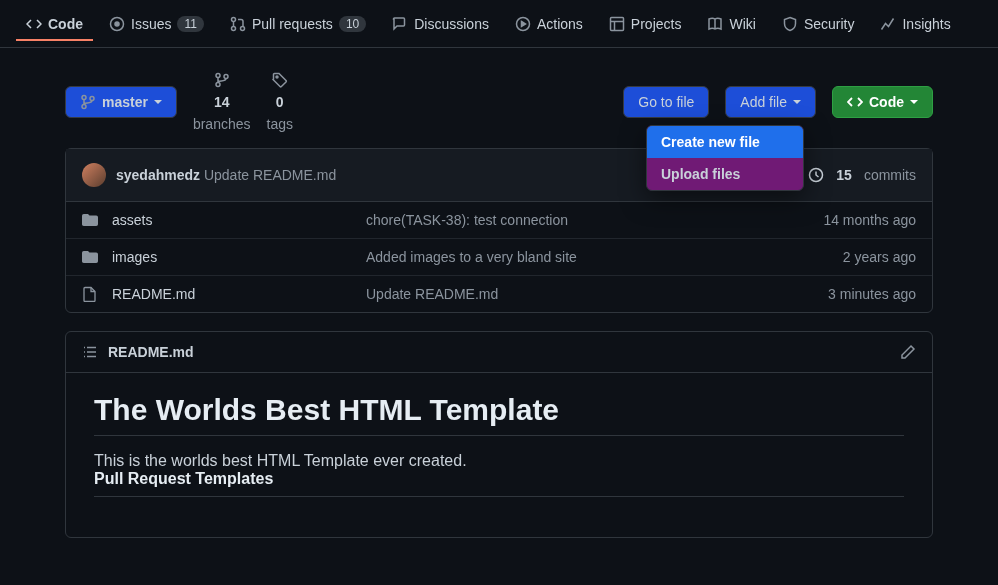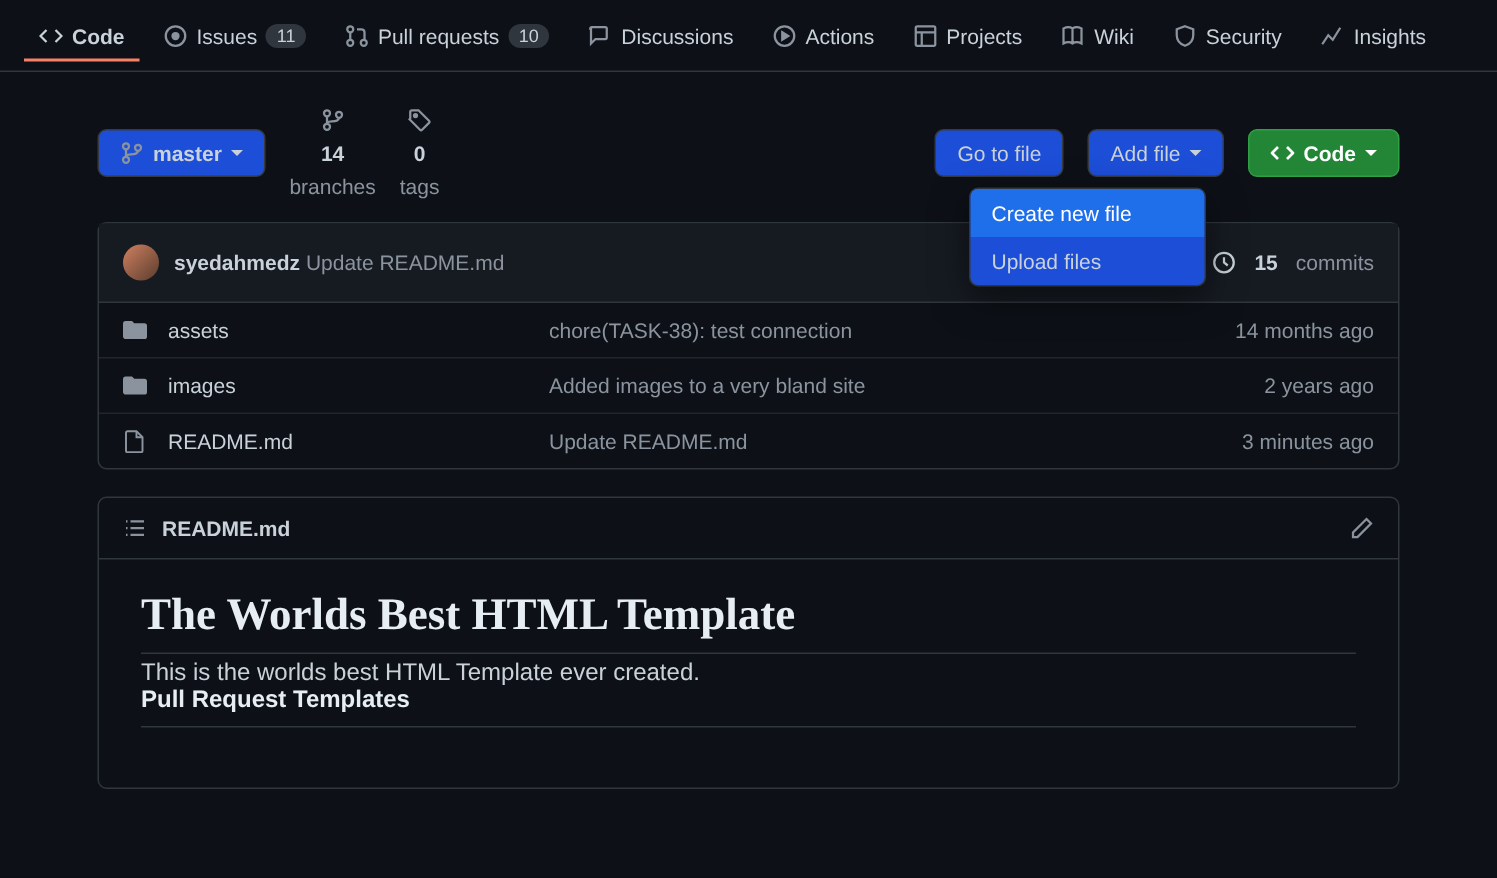--- a/index.html
+++ b/index.html
@@ -18,34 +18,34 @@
 .branch-info .muted { color: #8b949e; }
 .spacer { flex: 1; }
 .filebox { border: 1px solid #30363d; border-radius: 6px; overflow: visible; }
 .filebox-header { background: #161b22; padding: 14px 16px; display: flex; align-items: center; gap: 10px; position: relative; border-bottom: 1px solid #30363d; }
 .avatar { width: 24px; height: 24px; border-radius: 50%; background: linear-gradient(135deg,#d08060,#5a3d2e); flex-shrink:0; }
 .commit-text { color: #c9d1d9; }
 .commit-text .bold { font-weight: 600; }
 .commit-text .msg { color: #8b949e; }
 .commits-info { display: flex; align-items: center; gap: 12px; color: #c9d1d9; }
 .commits-info .muted { color: #8b949e; }
-.dropdown { position: absolute; top: -24px; right: 128px; background: #1d4ed8; border: 1px solid #30363d; border-radius: 6px; box-shadow: 0 8px 24px rgba(0,0,0,0.5); width: 158px; overflow: hidden; z-index: 10; }
+.dropdown { position: absolute; top: -24px; right: 128px; background: #701a75; border: 1px solid #30363d; border-radius: 6px; box-shadow: 0 8px 24px rgba(0,0,0,0.5); width: 158px; overflow: hidden; z-index: 10; font-weight: bold; }
 .dropdown-item { padding: 8px 14px; color: #c9d1d9; cursor: pointer; font-size: 14px; }
 .dropdown-item.selected { background: #1f6feb; color: #fff; }
 .file-row { display: flex; align-items: center; padding: 10px 16px; border-bottom: 1px solid #21262d; gap: 14px; }
 .file-row:last-child { border-bottom: none; }
 .file-icon { width: 16px; height: 16px; flex-shrink: 0; }
 .col-name { width: 240px; color: #c9d1d9; }
 .col-msg { flex: 1; color: #8b949e; }
 .col-time { color: #8b949e; text-align: left; }
 .readme { border: 1px solid #30363d; border-radius: 6px; margin-top: 18px; }
 .readme-header { padding: 12px 16px; display: flex; align-items: center; gap: 10px; border-bottom: 1px solid #30363d; }
 .readme-title { font-weight: 600; color: #c9d1d9; }
 .readme-body { padding: 20px 28px 40px; }
-.readme-body h1 { font-size: 30px; font-weight: 600; padding-bottom: 8px; border-bottom: 1px solid #30363d; margin-bottom: 4px; color:#e6edf3;font-family:Liberation Serif, serif; }
+.readme-body h1 { font-size: 30px; font-weight: 600; padding-bottom: 8px; border-bottom: 1px solid #30363d; margin-bottom: 16px; color:#e6edf3; }
 .readme-body p { font-size: 16px; color:#c9d1d9; }
 .readme-body h2 { font-size: 16px; font-weight: 600; padding-bottom: 8px; border-bottom: 1px solid #30363d; color:#e6edf3; }
 svg { display: block; }
 .caret { width:0; height:0; border-left:4px solid transparent; border-right:4px solid transparent; border-top:4px solid currentColor; display:inline-block; }
 </style>
 </head>
 <body>
 
 <div class="topnav">
   <div class="topnav-item active">

